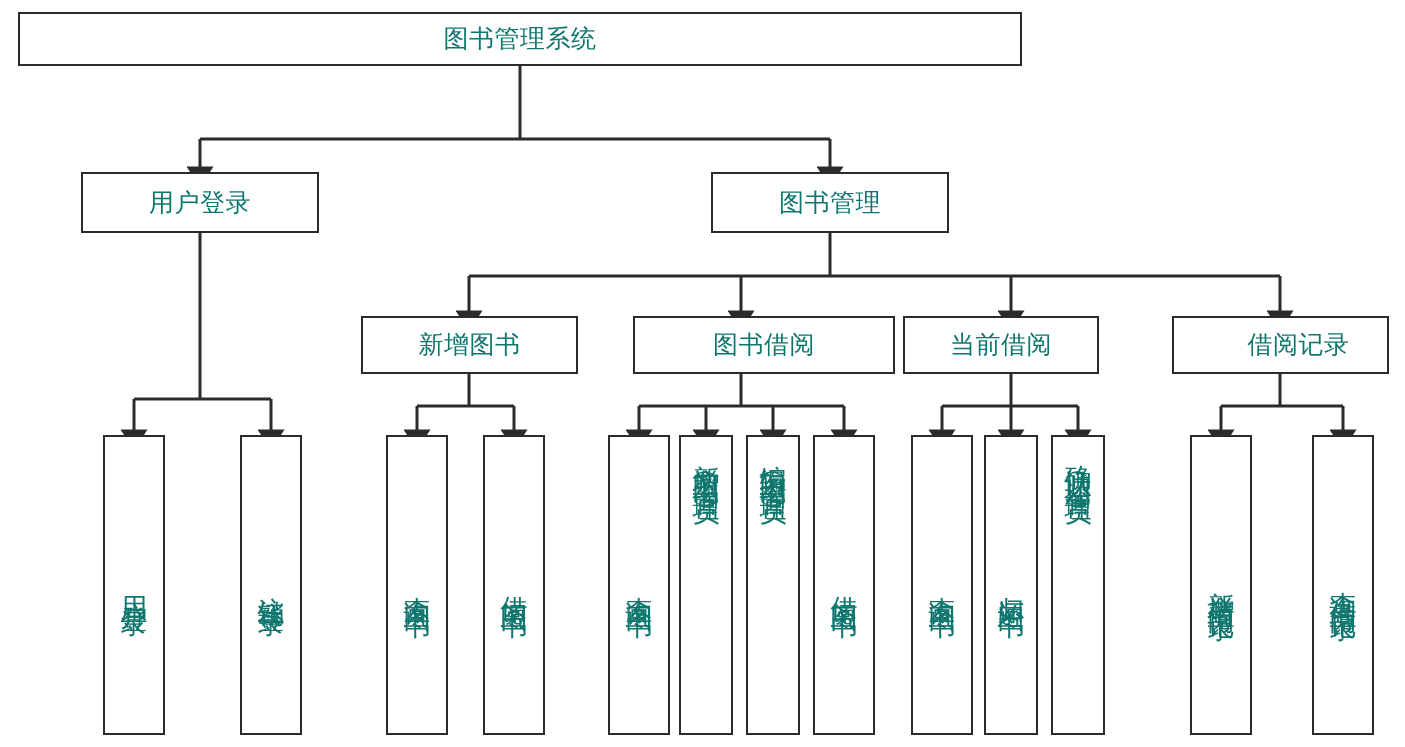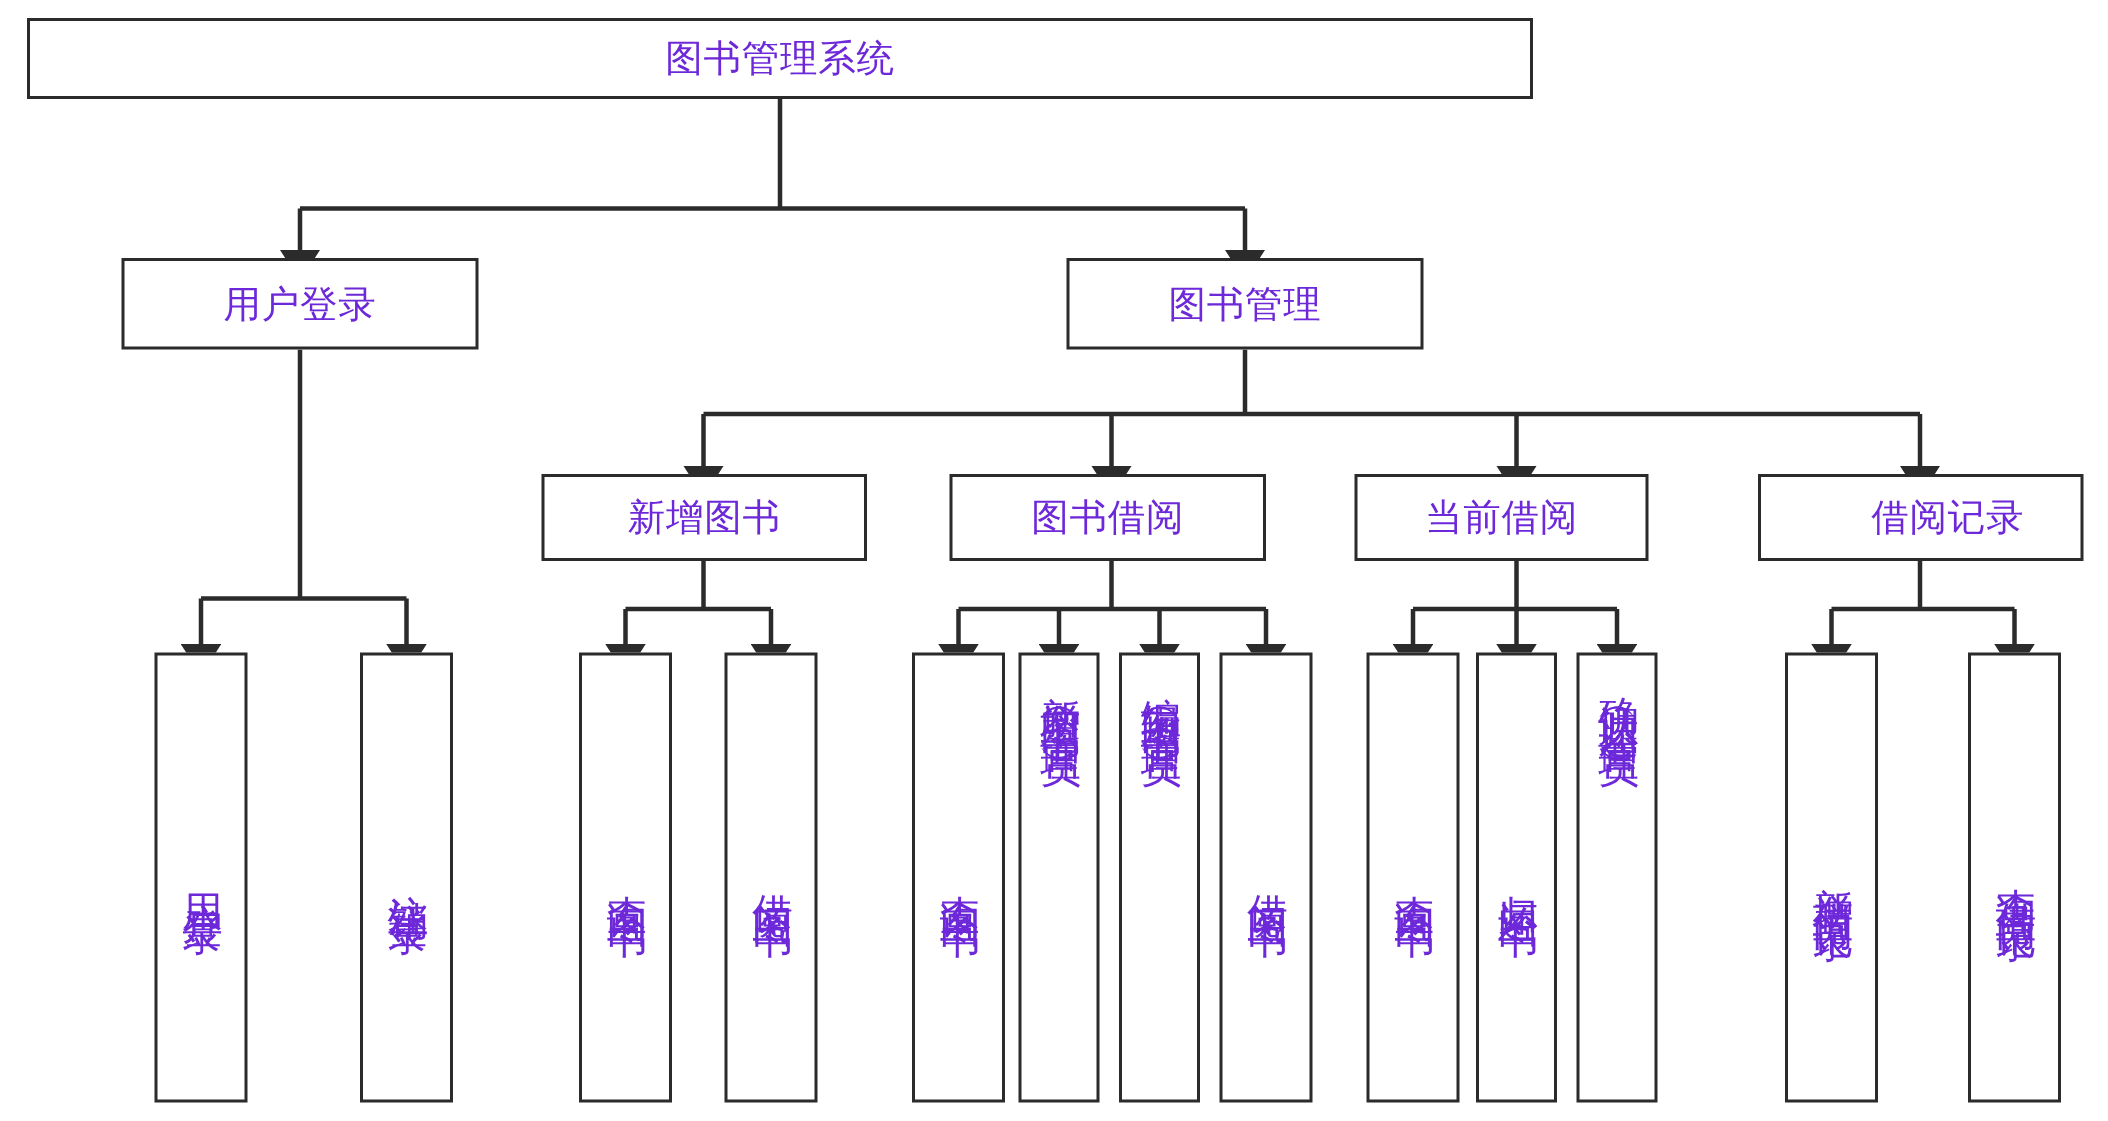--- a/index.html
+++ b/index.html
@@ -26,21 +26,21 @@
     pointer-events: none;
   }
   .node {
     position: absolute;
     box-sizing: border-box;
     border: 2px solid #2b2b2b;
     background: #ffffff;
     display: flex;
     align-items: center;
     justify-content: center;
-    color: #6d28d9;
+    color: #0f766e;
   }
   .node-label {
     display: block;
     line-height: 1.02;
     letter-spacing: 0.5px;
     white-space: nowrap;
   }
   
   .h .node-label {
     font-size: 25px;
@@ -130,21 +130,21 @@
       </div>
       <div class="node h" style="left: 81px; top: 172px; width: 238px; height: 61px;">
         <span class="node-label">用户登录</span>
       </div>
       <div class="node h" style="left: 711px; top: 172px; width: 238px; height: 61px;">
         <span class="node-label">图书管理</span>
       </div>
       <div class="node h" style="left: 361px; top: 316px; width: 217px; height: 58px;">
         <span class="node-label">新增图书</span>
       </div>
-      <div class="node h" style="left: 633px; top: 316px; width: 211px; height: 58px;">
+      <div class="node h" style="left: 633px; top: 316px; width: 262px; height: 58px;">
         <span class="node-label">图书借阅</span>
       </div>
       <div class="node h" style="left: 903px; top: 316px; width: 196px; height: 58px;">
         <span class="node-label">当前借阅</span>
       </div>
       <div class="node h" style="left: 1172px; top: 316px; width: 217px; height: 58px; padding-left: 36px;">
         <span class="node-label">借阅记录</span>
       </div>
       <div class="node v center" style="left: 103px; top: 435px; width: 62px; height: 300px;">
         <span class="node-label">用户登录</span>

